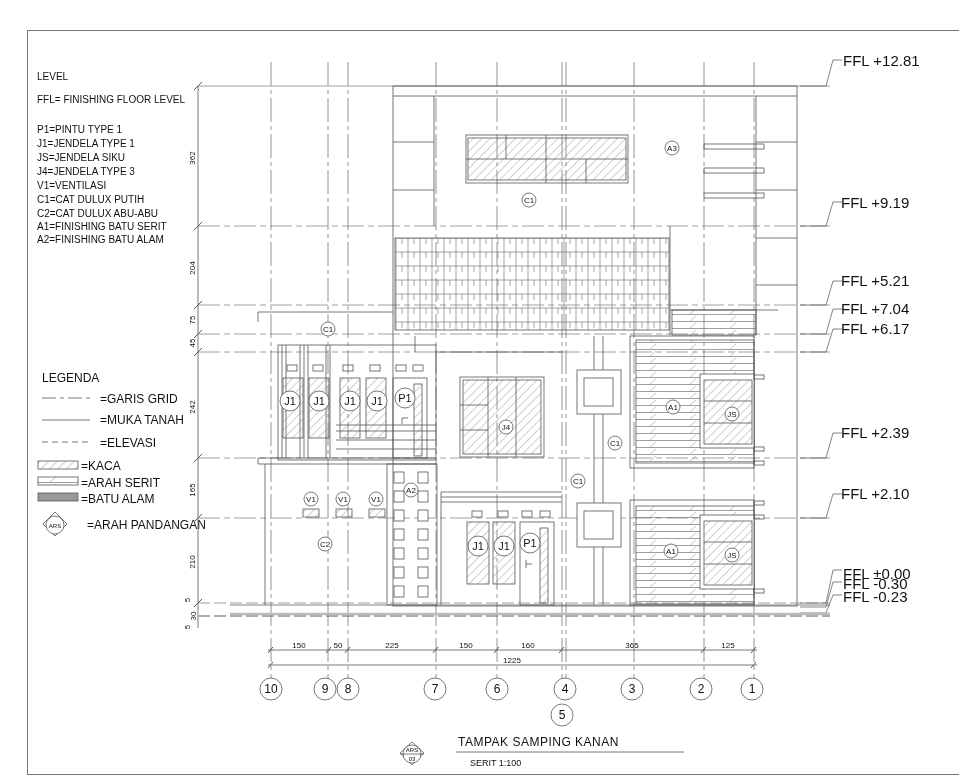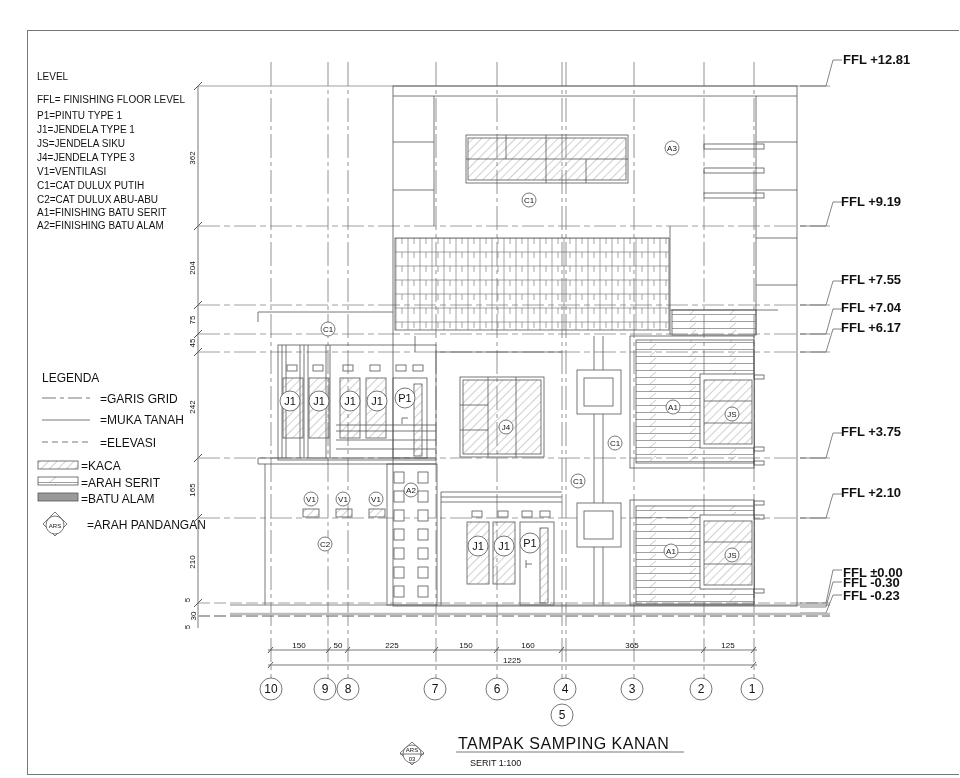--- a/index.html
+++ b/index.html
@@ -3,33 +3,33 @@
 <meta charset="utf-8">
 <style>
   html,body{margin:0;padding:0;background:#fff;}
   body{width:960px;height:778px;position:relative;overflow:hidden;font-family:"Liberation Sans",sans-serif;color:#111;}
   .frame{position:absolute;left:27px;top:30px;width:932px;height:745px;border:1px solid #777;border-right:none;border-bottom:1px solid #777;box-sizing:border-box;}
   svg{position:absolute;left:0;top:0;}
   .t{font-family:"Liberation Sans",sans-serif;fill:#111;}
   .notes{position:absolute;left:37px;top:70px;font-size:10px;line-height:14px;}
   .notes div{white-space:nowrap;}
   .legend-t{position:absolute;font-size:12px;white-space:nowrap;}
-  .ffl{position:absolute;font-size:13px;white-space:nowrap;font-weight:bold;}
-  .title{position:absolute;left:458px;top:735px;font-size:16px;letter-spacing:0.5px;}
+  .ffl{position:absolute;font-size:15px;white-space:nowrap;}
+  .title{position:absolute;left:458px;top:735px;font-size:12px;letter-spacing:0.5px;}
   .scale{position:absolute;left:470px;top:758px;font-size:9px;}
 </style>
 </head>
 <body>
 
 <div class="frame"></div>
 
 <div class="notes">
   <div>LEVEL</div>
   <div style="height:9px"></div>
-  <div style="margin-bottom:2px">FFL= FINISHING FLOOR LEVEL</div>
+  <div style="margin-bottom:16px">FFL= FINISHING FLOOR LEVEL</div>
   <div>P1=PINTU TYPE 1</div>
   <div>J1=JENDELA TYPE 1</div>
   <div>JS=JENDELA SIKU</div>
   <div>J4=JENDELA TYPE 3</div>
   <div>V1=VENTILASI</div>
   <div>C1=CAT DULUX PUTIH</div>
   <div style="line-height:13px">C2=CAT DULUX ABU-ABU</div>
   <div style="line-height:13px">A1=FINISHING BATU SERIT</div>
   <div style="line-height:13px">A2=FINISHING BATU ALAM</div>
 </div>
@@ -38,24 +38,24 @@
 <div class="legend-t" style="left:100px;top:392px">=GARIS GRID</div>
 <div class="legend-t" style="left:100px;top:413px">=MUKA TANAH</div>
 <div class="legend-t" style="left:100px;top:436px">=ELEVASI</div>
 <div class="legend-t" style="left:81px;top:459px">=KACA</div>
 <div class="legend-t" style="left:81px;top:476px">=ARAH SERIT</div>
 <div class="legend-t" style="left:81px;top:492px">=BATU ALAM</div>
 <div class="legend-t" style="left:87px;top:518px">=ARAH PANDANGAN</div>
 
 <div class="ffl" style="left:843px;top:52px">FFL +12.81</div>
 <div class="ffl" style="left:841px;top:194px">FFL +9.19</div>
-<div class="ffl" style="left:841px;top:272px">FFL +7.55</div>
+<div class="ffl" style="left:841px;top:272px">FFL +5.21</div>
 <div class="ffl" style="left:841px;top:300px">FFL +7.04</div>
 <div class="ffl" style="left:841px;top:320px">FFL +6.17</div>
-<div class="ffl" style="left:841px;top:424px">FFL +3.75</div>
+<div class="ffl" style="left:841px;top:424px">FFL +2.39</div>
 <div class="ffl" style="left:841px;top:485px">FFL +2.10</div>
 <div class="ffl" style="left:843px;top:565px">FFL ±0.00</div>
 <div class="ffl" style="left:843px;top:575px">FFL -0.30</div>
 <div class="ffl" style="left:843px;top:588px">FFL -0.23</div>
 
 <div class="title">TAMPAK SAMPING KANAN</div>
 <div class="scale">SERIT 1:100</div>
 
 <svg width="960" height="778" viewBox="0 0 960 778">
   <defs>

